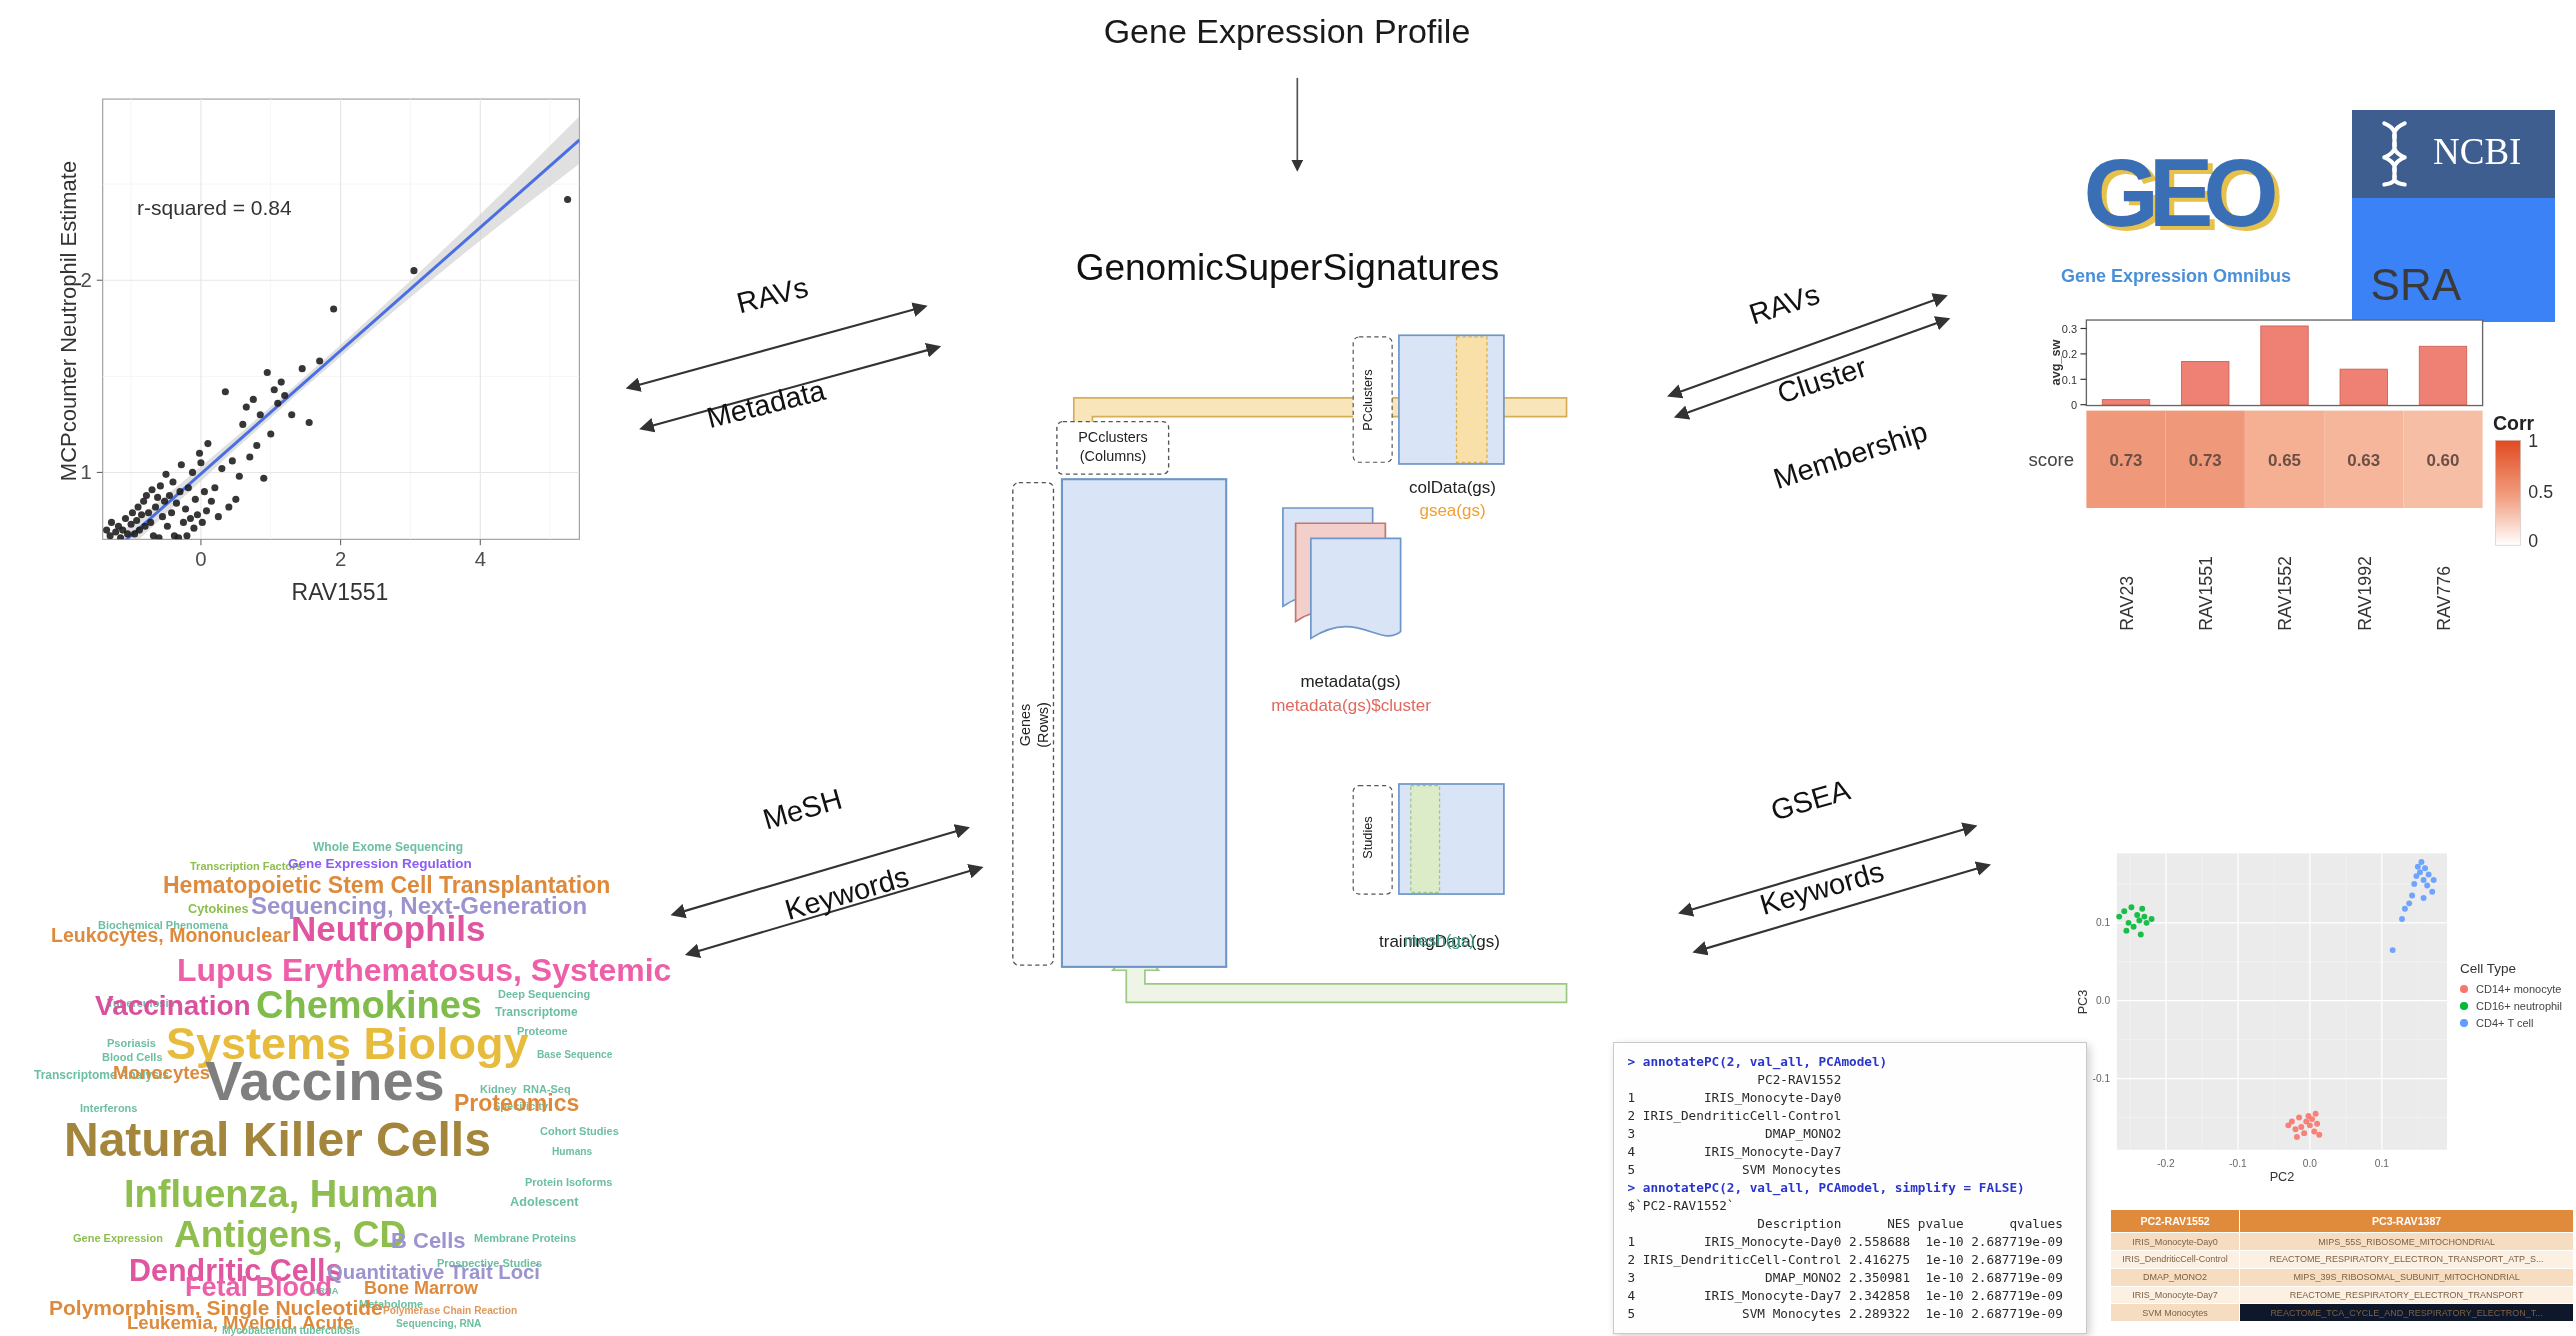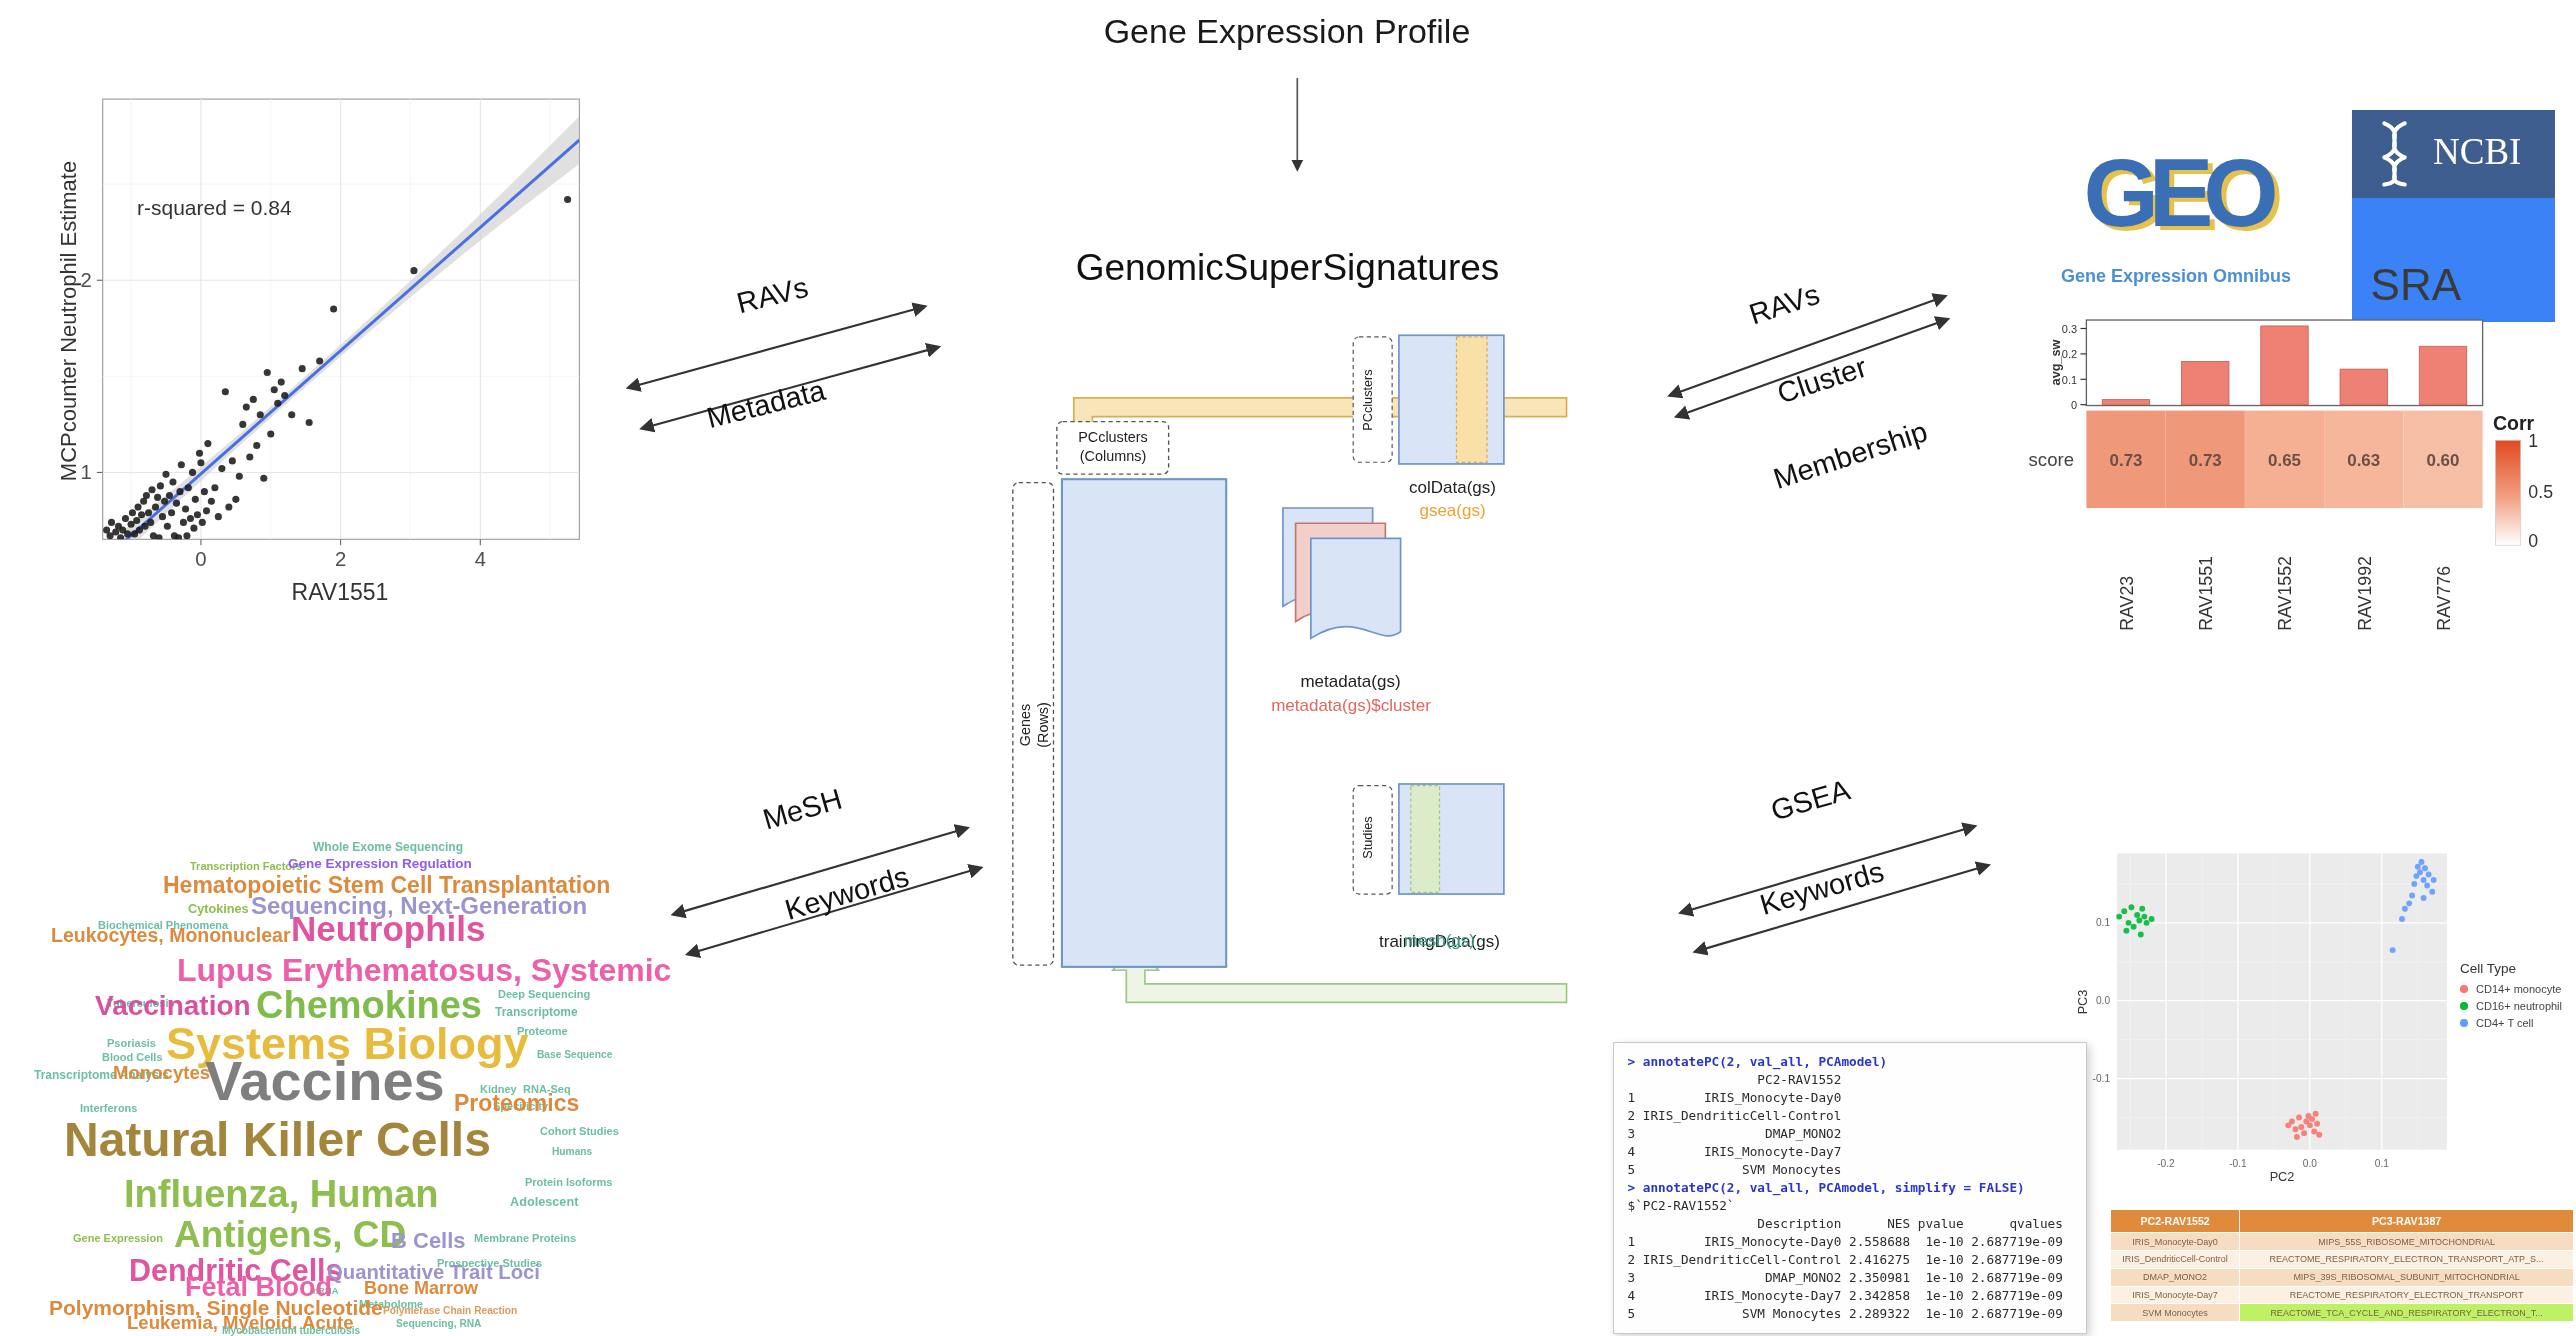--- a/index.html
+++ b/index.html
@@ -457,20 +457,20 @@
           <tr>
             <td style="background: rgb(246, 221, 193);">DMAP_MONO2</td>
             <td style="background: rgb(246, 221, 193);">MIPS_39S_RIBOSOMAL_SUBUNIT_MITOCHONDRIAL</td>
           </tr>
           <tr>
             <td style="background: rgb(251, 240, 226);">IRIS_Monocyte-Day7</td>
             <td style="background: rgb(251, 240, 226);">REACTOME_RESPIRATORY_ELECTRON_TRANSPORT</td>
           </tr>
           <tr>
             <td style="background: rgb(246, 221, 193);">SVM Monocytes</td>
-            <td style="background: #bef264; margin-top: 27px;">REACTOME_TCA_CYCLE_AND_RESPIRATORY_ELECTRON_T...</td>
+            <td style="background: #0f172a; margin-top: 27px;">REACTOME_TCA_CYCLE_AND_RESPIRATORY_ELECTRON_T...</td>
           </tr>
         </tbody>
     </table>
   </div>
 
 </div>
 
 
 </body></html>

